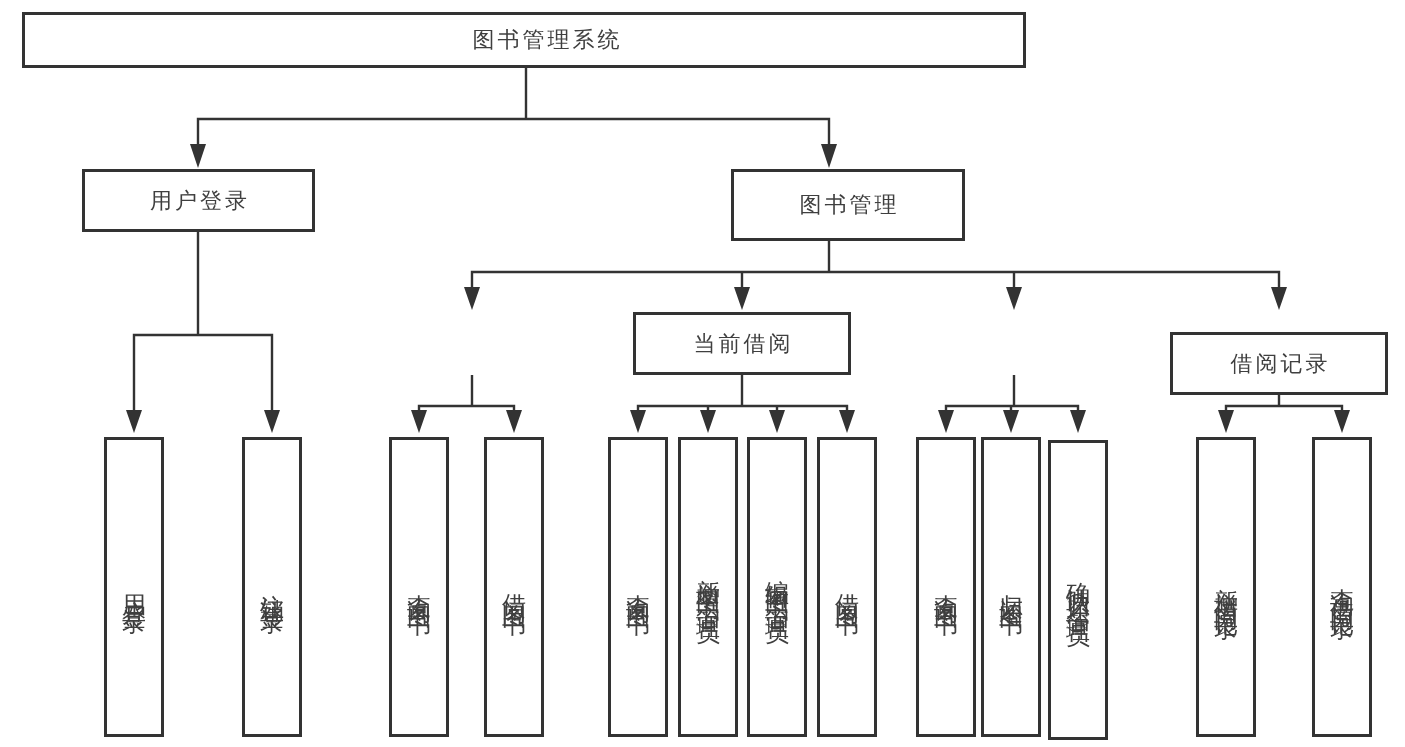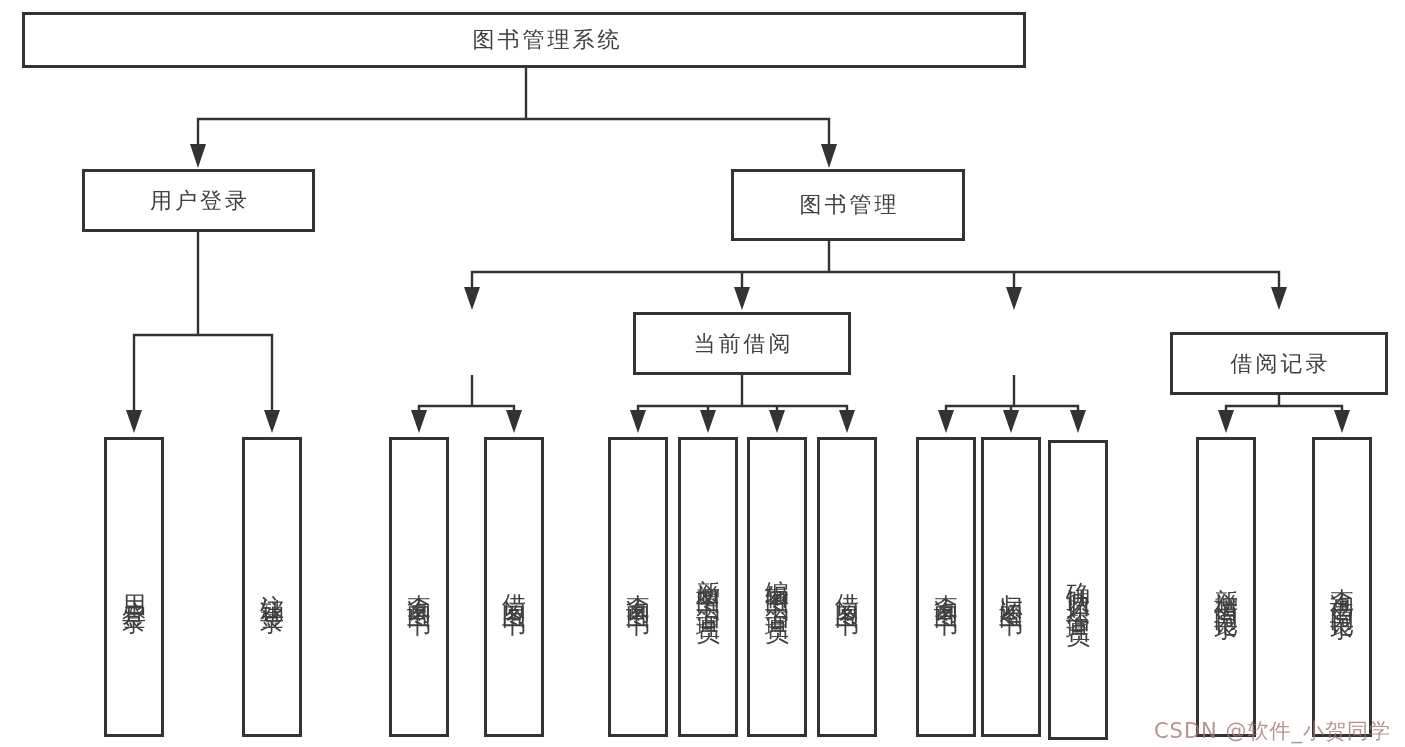--- a/index.html
+++ b/index.html
@@ -153,15 +153,14 @@
     <span class="vlabel">确认归还（管理员）</span>
   </div>
 
   <div class="box" style="left:1196px; top:437px; width:60px; height:300px;">
     <span class="vlabel">新增借阅记录</span>
   </div>
   <div class="box" style="left:1312px; top:437px; width:60px; height:300px;">
     <span class="vlabel">查询借阅记录</span>
   </div>
 
-  <div class="watermark">CSDN @软件_小贺同学</div>
 
 </div>
 
 </body></html>

